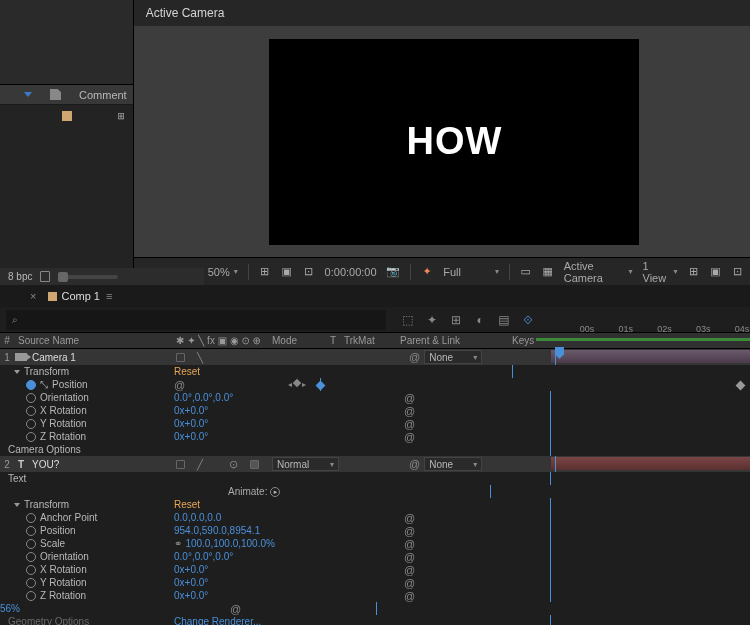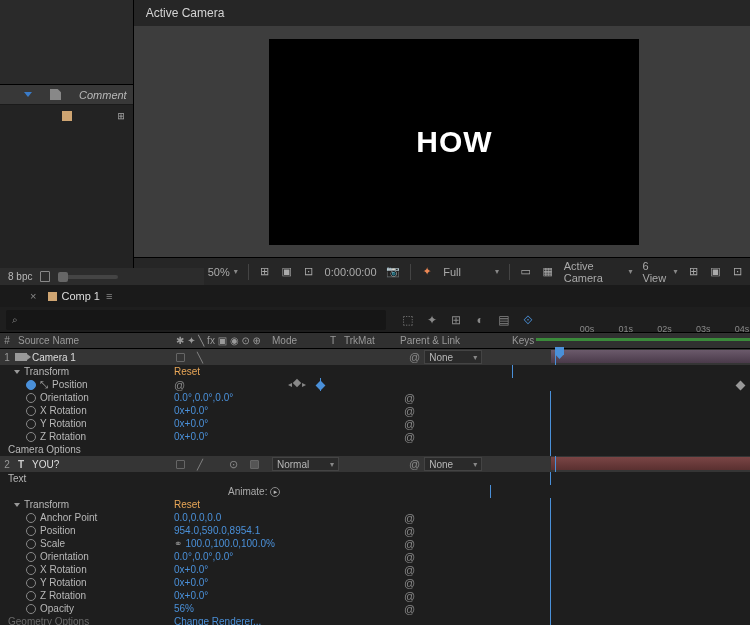--- a/index.html
+++ b/index.html
@@ -1,31 +1,31 @@
 <!DOCTYPE html>
 <html><head>
 <meta charset="utf-8">
 <style>
 * { margin:0; padding:0; box-sizing:border-box; font-family:"Segoe UI",Arial,sans-serif; user-select:none; }
 body { background:#1a1a1a; color:#b8b8b8; font-size:11px; width:750px; height:625px; overflow:hidden; position:relative; }
 .top-section { display:flex; height:285px; }
 .left-panel { width:204px; background:#232323; border-right:1px solid #000; display:flex; flex-direction:column; }
 .left-blank { height:85px; background:#2a2a2a; border-bottom:1px solid #000; }
-.comment-hdr { height:20px; background:#383838; display:flex; align-items:center; padding:0 6px; gap:18px; border-bottom:1px solid #1a1a1a;font-style:italic; }
+.comment-hdr { height:20px; background:#383838; display:flex; align-items:center; padding:0 6px; gap:18px; border-bottom:1px solid #1a1a1a; }
 .ch-spacer { flex:1; }
 .tri-dn { width:0;height:0;border-left:4px solid transparent;border-right:4px solid transparent;border-top:5px solid #3a7bc8; }
 .tag-ic { width:11px;height:11px;background:#888;clip-path:polygon(0 0,70% 0,100% 30%,100% 100%,0 100%); }
 .comment-body { flex:1; background:#232323; position:relative; }
 .solid-sq { position:absolute; left:62px; top:6px; width:10px;height:10px;background:#cfa572; }
 .tree-ic { position:absolute; right:8px; top:6px; color:#aaa; font-size:9px; }
 .viewer-panel { flex:1; background:#262626; display:flex; flex-direction:column; }
 .viewer-title { padding:6px 12px; color:#d4d4d4; font-size:12px; }
 .viewer-frame { flex:1; background:#3d3d3d; display:flex; align-items:center; justify-content:center; }
 .canvas { width:370px; height:206px; background:#000; display:flex; align-items:center; justify-content:center; }
-.canvas-text { color:#fff; font-weight:900; font-size:30px; font-family:Impact,Arial Black,sans-serif; letter-spacing:1px; }
+.canvas-text { color:#fff; font-weight:900; font-size:38px; font-family:Impact,Arial Black,sans-serif; letter-spacing:1px; }
 .viewer-toolbar { height:28px; background:#262626; border-top:1px solid #000; display:flex; align-items:center; padding:0 8px; gap:10px; color:#aaa; }
 .vt-ic { width:14px;height:14px;display:flex;align-items:center;justify-content:center;font-size:11px; }
 .vt-sep { width:1px;height:16px;background:#444; }
 .vt-dd { display:flex;align-items:center;gap:4px; }
 .vt-arr { font-size:8px;color:#888; }
 .bpc-bar { position:absolute;left:0;top:268px;width:204px;height:17px;background:#2c2c2c;display:flex;align-items:center;padding:0 8px;gap:8px;font-size:10px; }
 .trash-ic { width:10px;height:11px;border:1px solid #888;border-radius:1px 1px 0 0; }
 .slider-track { width:60px;height:4px;background:#444;border-radius:2px;position:relative; }
 .slider-thumb { position:absolute;left:0;top:-3px;width:10px;height:10px;background:#666;border-radius:2px; }
 .timeline-section { position:absolute; top:285px; left:0; right:0; bottom:0; background:#1e1e1e; }
@@ -141,21 +141,21 @@
           <span class="vt-arr" style="margin-left:30px;">▾</span>
         </span>
       <span class="vt-sep"></span>
       <span class="vt-ic">▭</span>
       <span class="vt-ic">▦</span>
       <span class="vt-dd">
           <span>Active Camera</span>
           <span class="vt-arr">▾</span>
         </span>
       <span class="vt-dd">
-          <span>6 View</span>
+          <span>1 View</span>
           <span class="vt-arr">▾</span>
         </span>
       <span class="vt-ic">⊞</span>
       <span class="vt-ic">▣</span>
       <span class="vt-ic">⊡</span>
       <span class="vt-ic">⚡</span>
     </div>
   </div>
 </div>
 
@@ -478,24 +478,20 @@
         <span>Z Rotation</span>
       </div>
     <div class="prop-val">0x+0.0°</div>
     <div class="prop-par"><span class="spiral">@</span></div>
       <div class="lr-keys"></div>
     <div class="prop-tl">
         <div class="playhead"></div>
       </div>
   </div>
   <div class="prop-row">
-    <div class="prop-label d2">
-        <span class="stopwatch"></span>
-        <span>Opacity</span>
-      </div>
     <div class="prop-val">56%</div>
     <div class="prop-par"><span class="spiral">@</span></div>
       <div class="lr-keys"></div>
     <div class="prop-tl">
         <div class="playhead"></div>
       </div>
   </div>
   <div class="prop-row">
     <div class="prop-label grey-label" style="padding-left:8px;">
         <span>Geometry Options</span>

